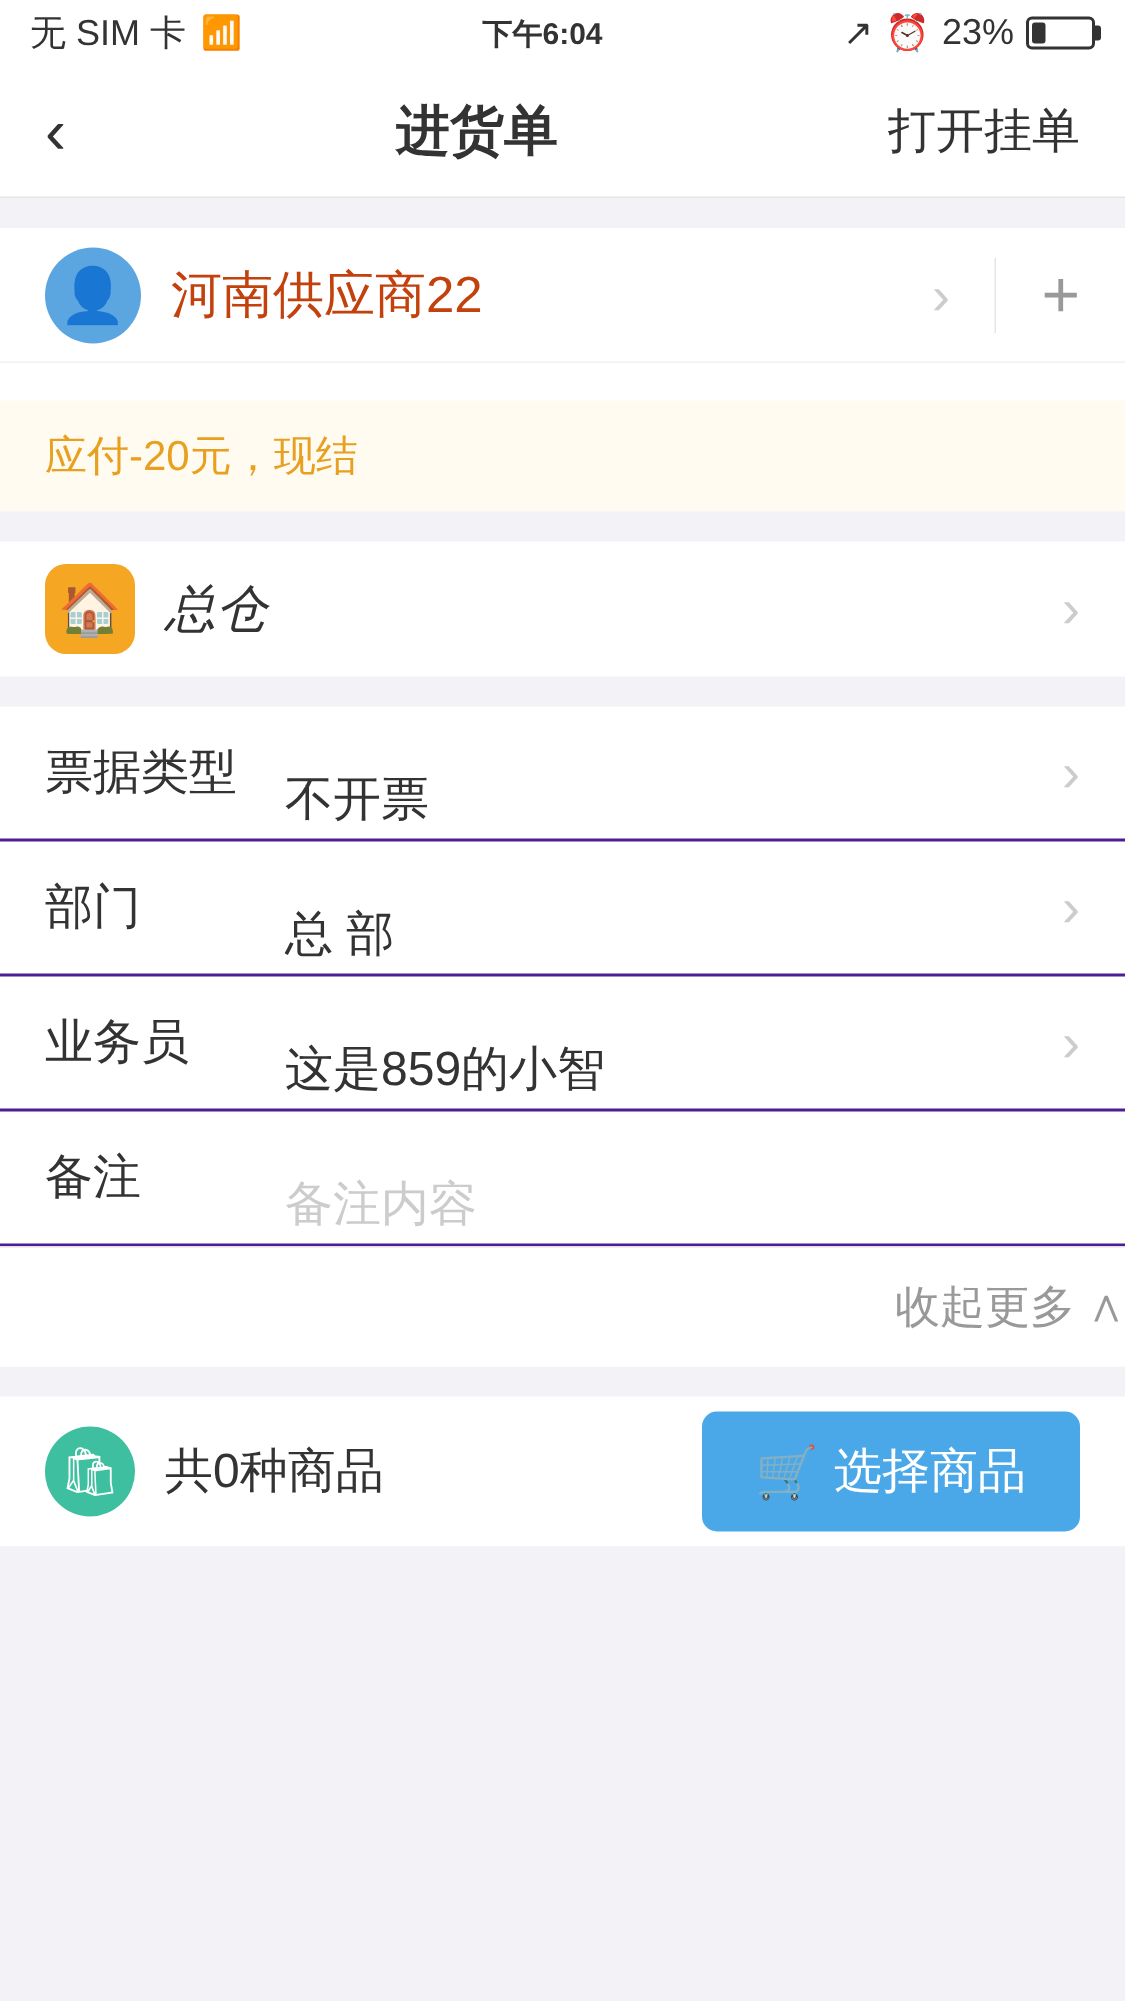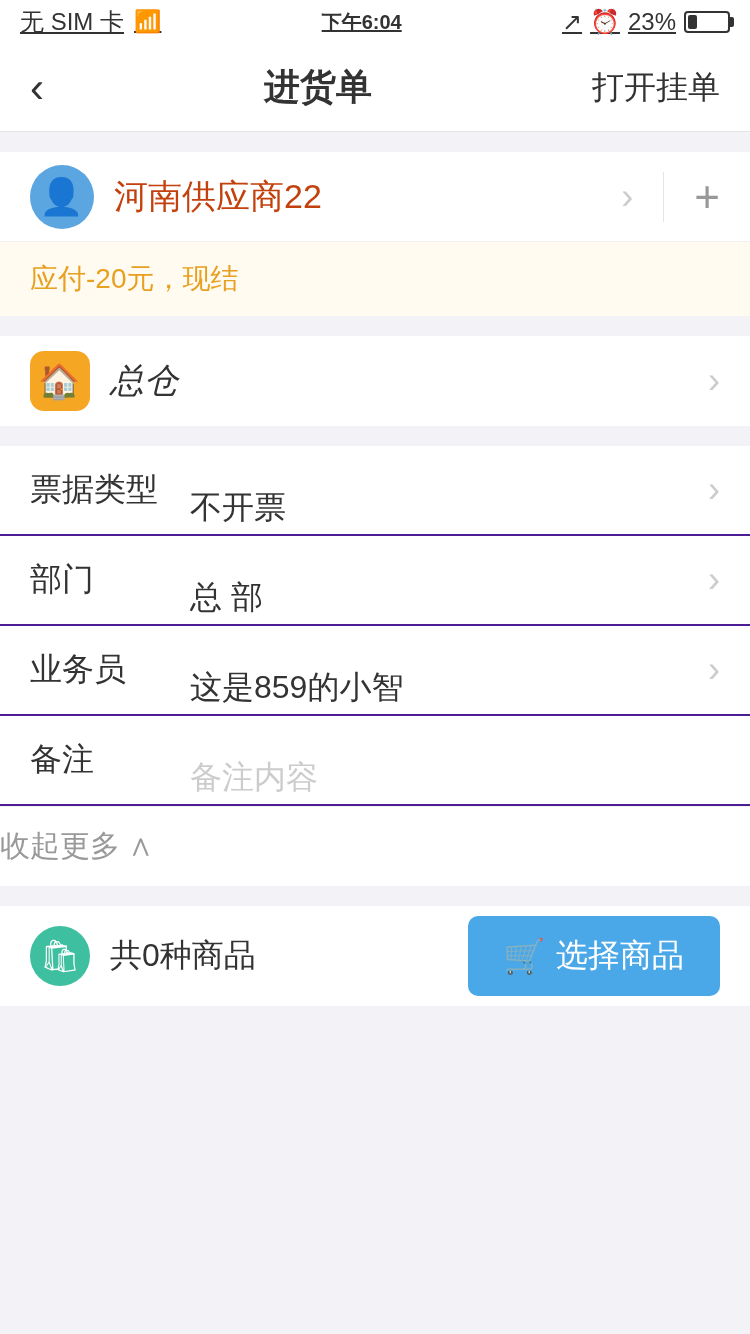--- a/index.html
+++ b/index.html
@@ -16,21 +16,20 @@
     
     .status-bar {
       height: 44px;
       background: #fff;
       display: flex;
       align-items: center;
       justify-content: space-between;
       padding: 0 20px;
       font-size: 26px;
       font-weight: 500;
-      text-decoration: underline;
     }
     .status-left {
       display: flex;
       align-items: center;
       gap: 10px;
       font-size: 24px;
       color: #333;
     }
     .status-center {
       font-size: 20px;
@@ -159,20 +158,21 @@
       color: #999;
       cursor: pointer;
     }
 
     
     .notice-banner {
       background: #fffbf0;
       padding: 18px 30px;
       font-size: 28px;
       color: #e8a020;
+      margin-top: 25px;
     }
 
     
     .full-divider {
       height: 20px;
       background: #f2f2f7;
     }
 
     
     .warehouse-row {
@@ -241,21 +241,21 @@
     .field-chevron {
       color: #ccc;
       font-size: 36px;
     }
 
     
     .collapse-row {
       background: #fff;
       display: flex;
       align-items: center;
-      justify-content: flex-start;
+      justify-content: flex-end;
       height: 80px;
       border-top: 1px solid #f0f0f0;
       cursor: pointer;
     }
     .collapse-text {
       font-size: 30px;
       color: #999;
     }
 
     

